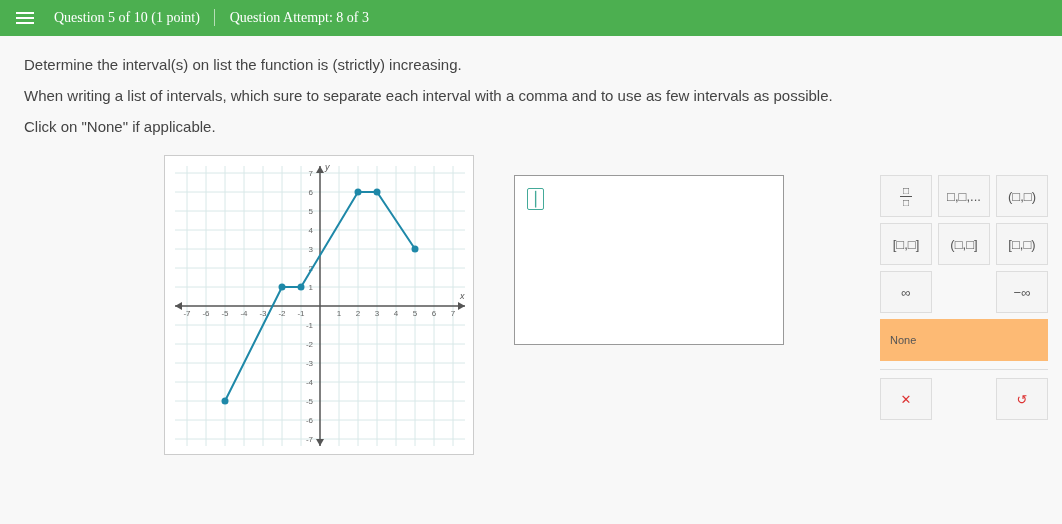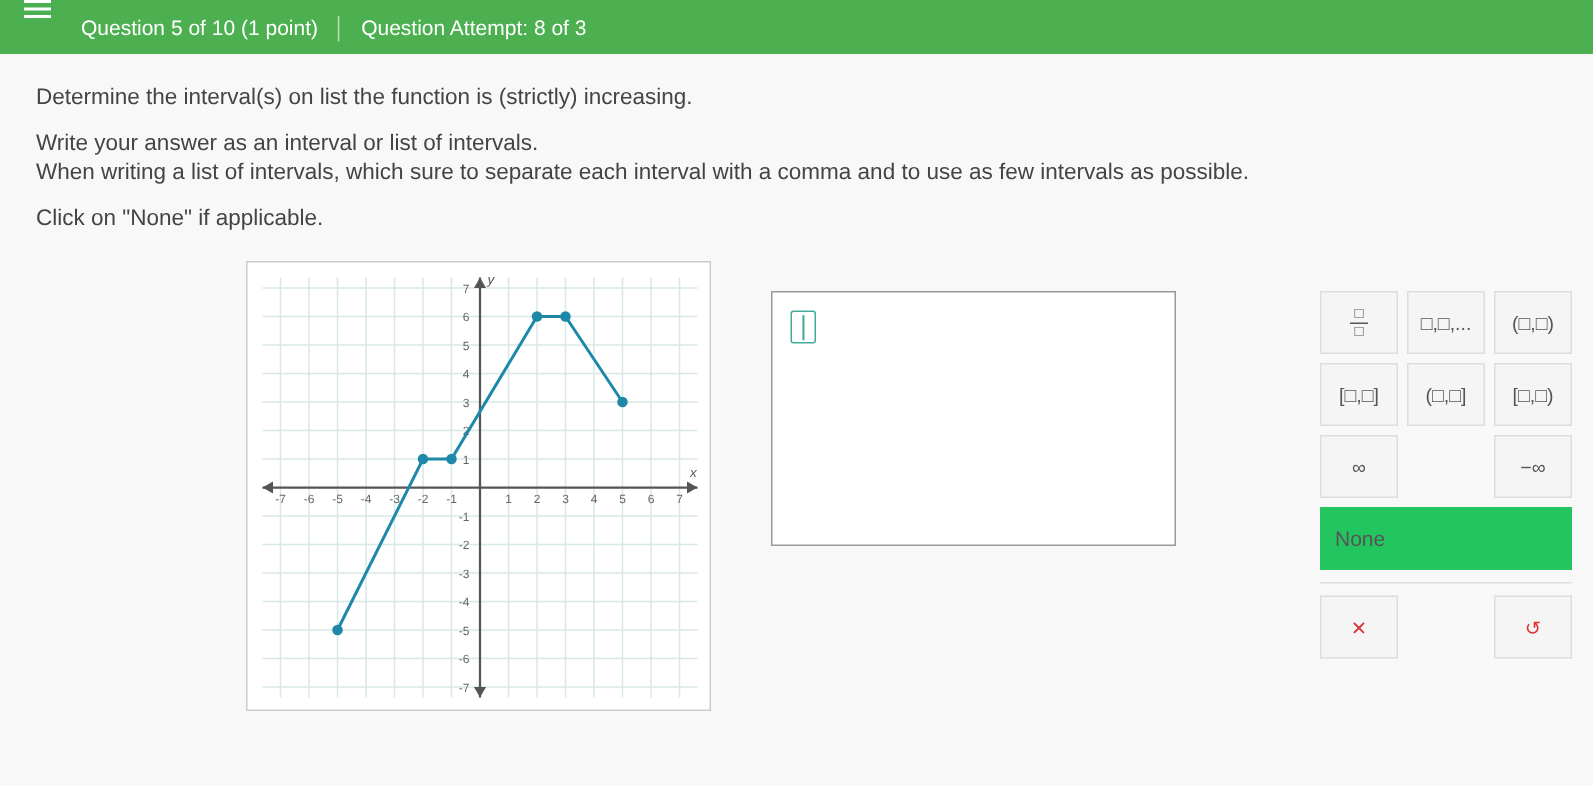--- a/index.html
+++ b/index.html
@@ -1,37 +1,37 @@
 <!DOCTYPE html>
 <html><head>
   <meta charset="utf-8">
   <style>
     * { box-sizing: border-box; margin: 0; padding: 0; }
     body { font-family: Arial, sans-serif; background: #f8f8f8; width: 1062px; height: 524px; overflow: hidden; }
     
-    .header { background: #4CAF50; color: white; height: 36px; display: flex; padding: 0 16px; }
+    .header { background: #4CAF50; color: white; height: 36px; display: flex; align-items: center; padding: 0 16px; font-family: Liberation Serif, serif; }
     .hamburger { display: flex; flex-direction: column; gap: 3px; margin-right: 20px; cursor: pointer; }
     .hamburger span { width: 18px; height: 2px; background: white; }
     .header-text { font-size: 14px; display: flex; align-items: center; }
     .header-sep { margin: 0 10px; color: rgba(255,255,255,0.6); }
     
     .content { padding: 20px 24px; color: #444; }
     .instruction { font-size: 15px; margin-bottom: 14px; }
     
     .work-area { display: flex; gap: 40px; margin-top: 20px; padding-left: 140px; }
     
     .graph { width: 310px; height: 300px; border: 1px solid #ccc; background: white; position: relative; }
     
     .answer-box { width: 270px; height: 170px; border: 1px solid #999; background: white; padding: 12px; margin-top: 20px; }
     .cursor-box { display: inline-block; border: 1px solid #4a9; border-radius: 2px; padding: 2px 4px; font-size: 14px; color: #4a9; }
     
     .palette { margin-left: auto; margin-right: -10px; margin-top: 20px; }
     .palette-grid { display: grid; grid-template-columns: repeat(3, 52px); gap: 6px; }
     .palette-btn { height: 42px; background: #f5f5f5; border: 1px solid #ddd; display: flex; align-items: center; justify-content: center; font-size: 13px; cursor: pointer; color: #555; }
-    .palette-btn.wide { grid-column: span 3; justify-content: flex-start; padding-left: 10px; background: #22c55e; border: none; font-size: 14px; }
+    .palette-btn.wide { grid-column: span 3; justify-content: flex-start; padding-left: 10px; background: #fdba74; border: none; font-size: 11px; }
     .palette-actions { display: grid; grid-template-columns: repeat(3, 52px); gap: 6px; margin-top: 8px; padding-top: 8px; border-top: 1px solid #ddd; }
     .palette-actions .palette-btn { color: #d33; }
     .palette-actions .palette-btn:last-child { color: #d33; }
     
     .frac { display: inline-flex; flex-direction: column; align-items: center; font-size: 10px; }
     .frac .num { border-bottom: 1px solid #555; padding: 0 3px; }
   </style>
 </head>
 <body>
 
@@ -43,21 +43,20 @@
   </div>
   <div class="header-text">
     <span>Question 5 of 10 (1 point)</span>
     <span class="header-sep">│</span>
     <span>Question Attempt: 8 of 3</span>
   </div>
 </div>
 
 <div class="content">
   <p class="instruction">Determine the interval(s) on list the function is (strictly) increasing.</p>
-  <p class="instruction" style="margin-bottom:2px">Write your answer as an interval or list of intervals.</p>
   <p class="instruction">When writing a list of intervals, which sure to separate each interval with a comma and to use as few intervals as possible.</p>
   <p class="instruction">Click on "None" if applicable.</p>
 
   <div class="work-area">
     <div class="graph">
       <svg width="310" height="300" viewBox="0 0 310 300">
 
         <g stroke="#d8e8e8" stroke-width="1">
           <line x1="22" y1="10" x2="22" y2="290"></line>
             <line x1="41" y1="10" x2="41" y2="290"></line>

